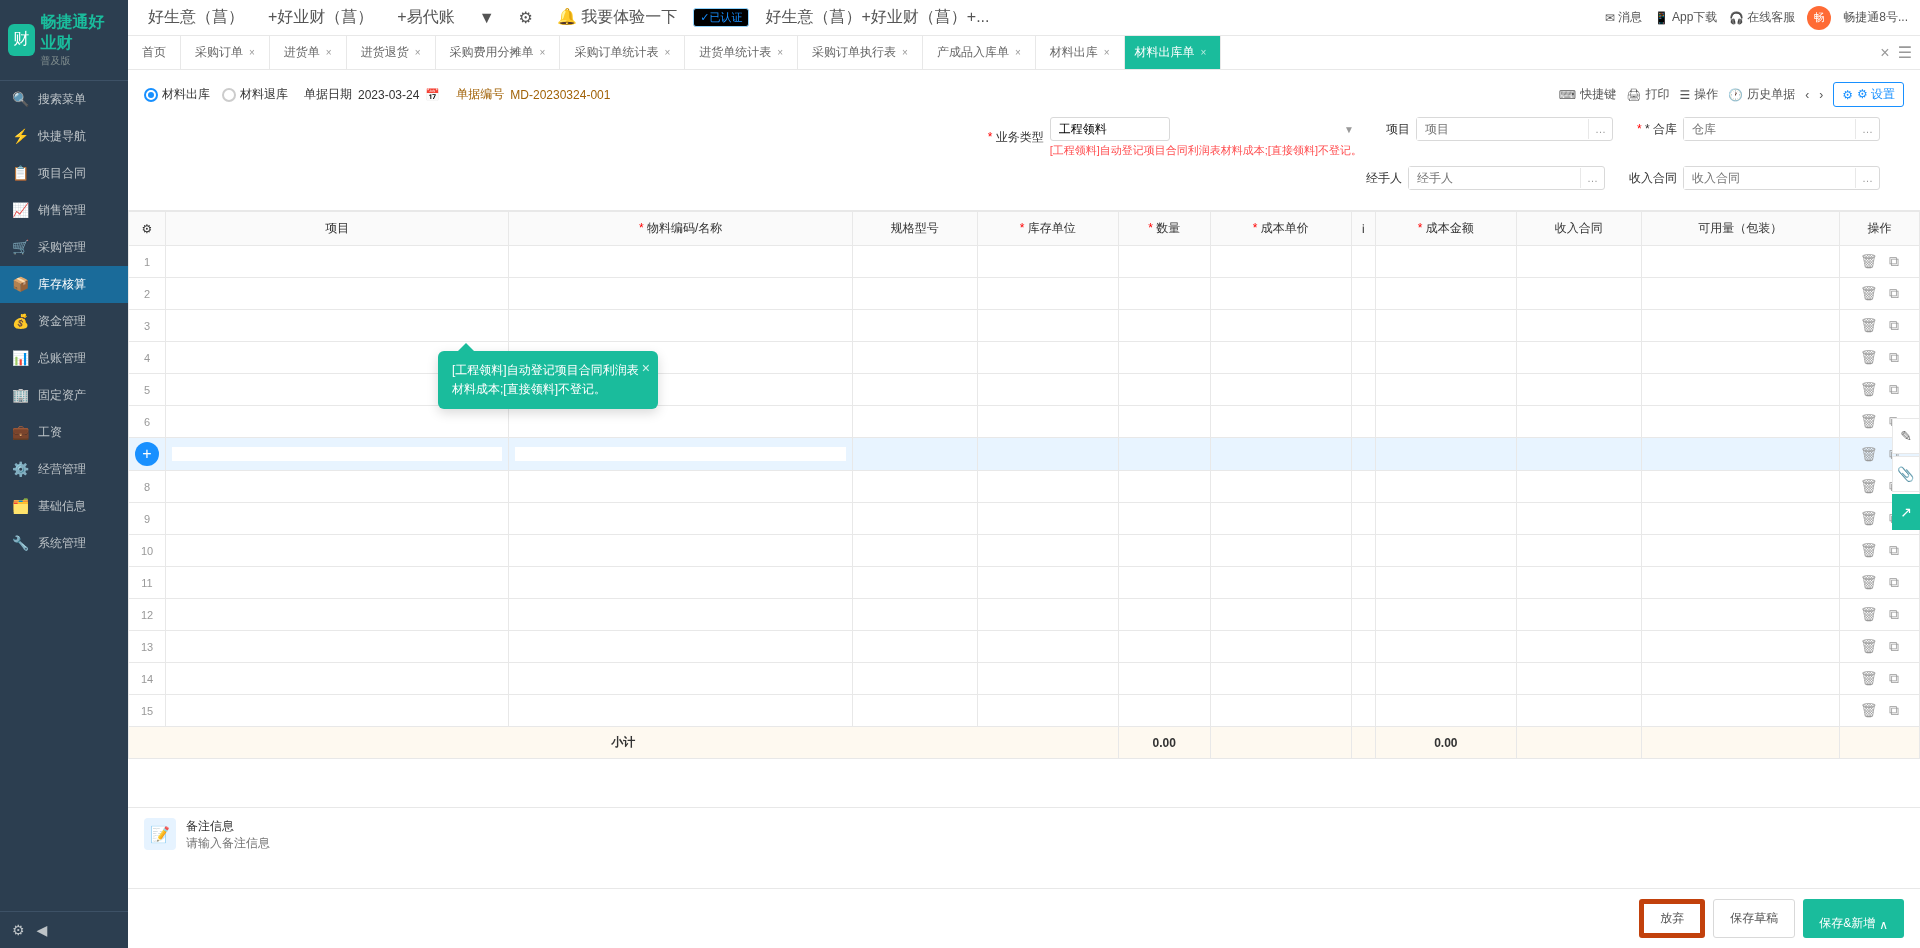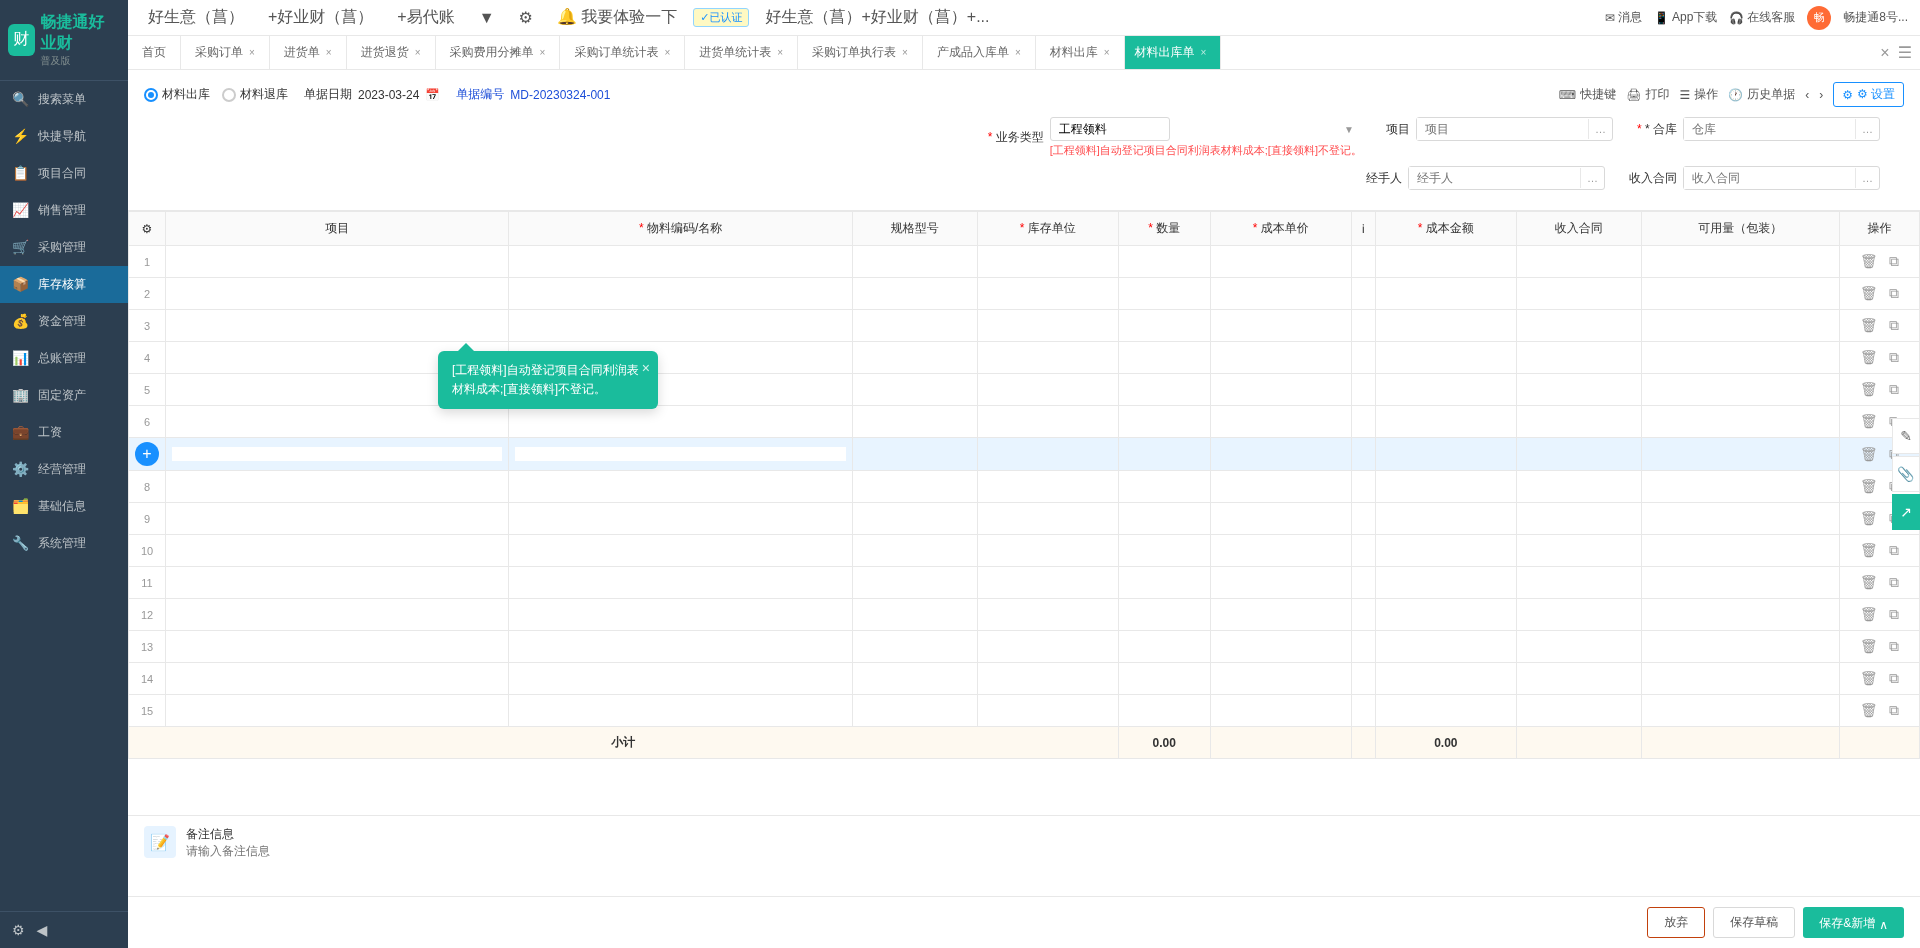--- a/index.html
+++ b/index.html
@@ -18,21 +18,21 @@
     .sidebar-item-icon { font-size: 14px; width: 18px; text-align: center; }
     .sidebar-bottom { padding: 10px 12px; border-top: 1px solid #3d5166; display: flex; align-items: center; gap: 12px; }
     .sidebar-bottom-btn { color: #bdc3c7; cursor: pointer; font-size: 14px; }
 
     
     .main { flex: 1; display: flex; flex-direction: column; overflow: hidden; }
 
     
     .topbar { background: #fff; border-bottom: 1px solid #e8e8e8; padding: 0 12px; height: 36px; display: flex; align-items: center; gap: 8px; flex-shrink: 0; }
     .topbar-item { font-size: 16px; color: #555; padding: 4px 8px; cursor: pointer; white-space: nowrap; }
-    .topbar-certified-badge { background: #fef9c3; color: #1890ff; border: 1px solid #91d5ff; border-radius: 3px; padding: 1px 6px; font-size: 11px; }
+    .topbar-certified-badge { background: #000000; color: #1890ff; border: 1px solid #91d5ff; border-radius: 3px; padding: 1px 6px; font-size: 11px; }
     .topbar-right { margin-left: auto; display: flex; align-items: center; gap: 12px; }
     .topbar-right-item { color: #555; font-size: 12px; cursor: pointer; display: flex; align-items: center; gap: 3px; }
     .user-avatar { width: 24px; height: 24px; background: #ff6b35; border-radius: 50%; display: flex; align-items: center; justify-content: center; color: white; font-size: 11px; }
 
     
     .tabbar { background: #fff; border-bottom: 1px solid #e8e8e8; display: flex; align-items: center; padding: 0; flex-shrink: 0; overflow-x: auto; }
     .tab { display: flex; align-items: center; gap: 4px; padding: 8px 14px; font-size: 12px; color: #666; cursor: pointer; border-right: 1px solid #e8e8e8; white-space: nowrap; flex-shrink: 0; }
     .tab.active { color: #fff; background: #1abc9c; padding-left: 10px; }
     .tab-close { font-size: 10px; color: #999; margin-left: 2px; }
     .tab.active .tab-close { color: rgba(255,255,255,0.7); }
@@ -45,21 +45,21 @@
 
     
     .header-row { display: flex; align-items: center; gap: 16px; margin-bottom: 10px; }
     .radio-group { display: flex; align-items: center; gap: 12px; }
     .radio-label { display: flex; align-items: center; gap: 4px; cursor: pointer; font-size: 12px; }
     .radio-dot { width: 14px; height: 14px; border-radius: 50%; border: 2px solid #1890ff; display: flex; align-items: center; justify-content: center; }
     .radio-dot.active::after { content: ''; width: 6px; height: 6px; background: #1890ff; border-radius: 50%; display: block; }
     .radio-dot.inactive { border-color: #ccc; }
     .date-field { display: flex; align-items: center; gap: 6px; font-size: 12px; color: #333; }
     .date-icon { color: #1890ff; cursor: pointer; }
-    .num-field { display: flex; align-items: center; gap: 6px; font-size: 12px; color: #1d4ed8; }
+    .num-field { display: flex; align-items: center; gap: 6px; font-size: 12px; color: #a16207; }
 
     .header-actions { margin-left: auto; display: flex; align-items: center; gap: 10px; }
     .action-btn { display: flex; align-items: center; gap: 4px; font-size: 12px; color: #555; cursor: pointer; }
     .settings-btn { display: flex; align-items: center; gap: 4px; font-size: 12px; color: #1890ff; border: 1px solid #1890ff; border-radius: 3px; padding: 3px 8px; cursor: pointer; }
 
     
     .form-fields { display: flex; align-items: flex-start; gap: 0; flex-wrap: wrap; justify-content: flex-end; }
     .form-group { display: flex; align-items: center; gap: 6px; margin-right: 24px; margin-bottom: 8px; }
     .form-label { font-size: 12px; color: #333; white-space: nowrap; }
     .form-label.required::before { content: '* '; color: red; }
@@ -88,21 +88,21 @@
     .tooltip-popup::before { content: ''; position: absolute; top: -8px; left: 20px; border-left: 8px solid transparent; border-right: 8px solid transparent; border-bottom: 8px solid #1abc9c; }
 
     
     .bottom-area { background: #fff; border-top: 1px solid #e8e8e8; padding: 10px 16px; }
     .notes-area { display: flex; align-items: flex-start; gap: 10px; }
     .notes-icon { width: 32px; height: 32px; background: #e6f3ff; border-radius: 4px; display: flex; align-items: center; justify-content: center; color: #1890ff; font-size: 16px; flex-shrink: 0; }
     .notes-input-area { flex: 1; border: none; outline: none; font-size: 12px; color: #999; padding: 0; background: transparent; resize: none; }
 
     
     .footer { background: #fff; border-top: 1px solid #e8e8e8; padding: 10px 16px; display: flex; justify-content: flex-end; gap: 8px; flex-shrink: 0; }
-    .btn-discard { border: 1px solid #c2410c; background: white; color: #555; padding: 6px 16px; border-radius: 3px; cursor: pointer; font-size: 12px; }
+    .btn-discard { border: 5px solid #c2410c; background: white; color: #555; padding: 6px 16px; border-radius: 3px; cursor: pointer; font-size: 12px; }
     .btn-draft { border: 1px solid #d9d9d9; background: white; color: #555; padding: 6px 16px; border-radius: 3px; cursor: pointer; font-size: 12px; }
     .btn-save-new { background: #1abc9c; color: white; border: none; padding: 6px 16px; border-radius: 3px; cursor: pointer; font-size: 12px; display: flex; align-items: flex-end; gap: 4px; }
 
     
     .right-tools { position: fixed; right: 0; top: 50%; transform: translateY(-50%); display: flex; flex-direction: column; gap: 2px; z-index: 50; }
     .right-tool-btn { width: 28px; height: 36px; background: #fff; border: 1px solid #e8e8e8; display: flex; align-items: center; justify-content: center; cursor: pointer; color: #666; font-size: 14px; }
     .right-tool-btn.green { background: #1abc9c; color: white; border-color: #1abc9c; }
 
     .table-settings-col { width: 36px; }
     .ops-col { width: 80px; }

